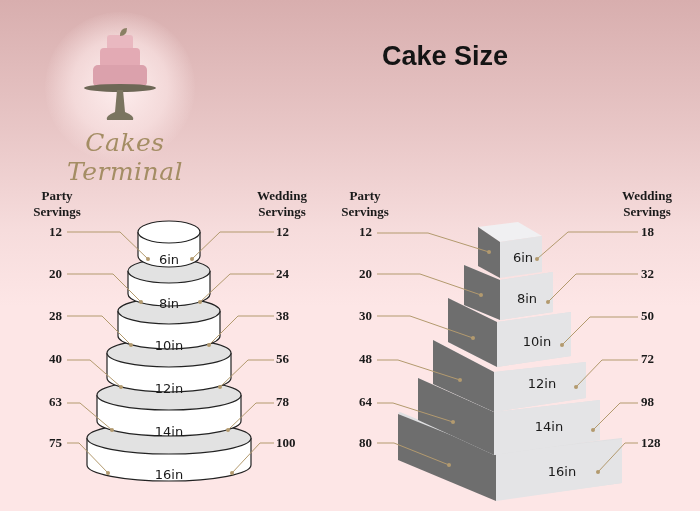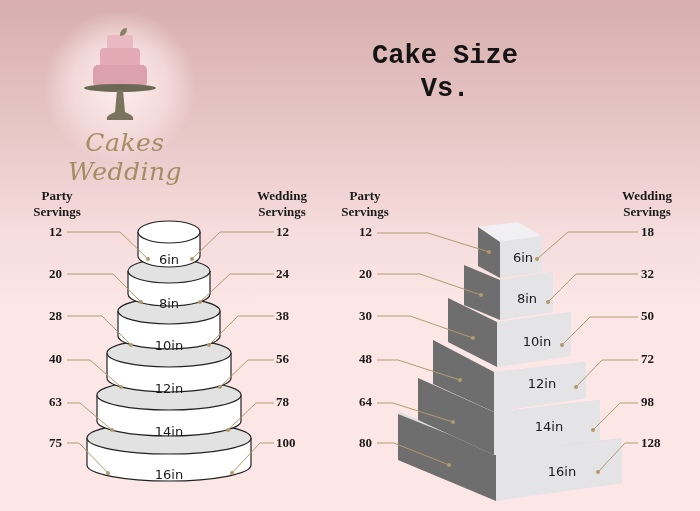--- a/index.html
+++ b/index.html
@@ -4,21 +4,21 @@
   <style>
     html, body { margin: 0; padding: 0; }
     body {
       width: 700px; height: 511px; overflow: hidden;
       background: linear-gradient(180deg, #d8aeae 0%, #e8c6c6 25%, #f6dcdc 45%, #fde6e6 60%, #fde6e6 100%);
       font-family: "DejaVu Serif", serif;
       position: relative;
     }
     .title {
       position: absolute; left: 300px; top: 40px; width: 290px;
-      text-align: center; font-family: Liberation Mono, monospace; font-weight: bold;
+      text-align: center; font-family: Liberation Sans, sans-serif; font-weight: bold;
       font-size: 27px; line-height: 33px; color: #141414;
     }
     .logo-glow {
       position: absolute; left: 45px; top: 12px; width: 150px; height: 150px; border-radius: 50%;
       background: radial-gradient(circle, rgba(255,240,240,0.95) 0%, rgba(250,228,228,0.7) 45%, rgba(230,190,190,0) 72%);
     }
     .brand {
       position: absolute; left: 40px; top: 128px; width: 170px; text-align: center;
       font-family: "DejaVu Serif", serif; font-style: italic; font-size: 25px; color: #a48d64;
       letter-spacing: 0.5px;
@@ -202,18 +202,17 @@
   <g>
     <text class="num" x="641" y="236">18</text>
     <text class="num" x="641" y="278">32</text>
     <text class="num" x="641" y="320">50</text>
     <text class="num" x="641" y="363">72</text>
     <text class="num" x="641" y="406">98</text>
     <text class="num" x="641" y="447">128</text>
   </g>
 </svg>
 
-<div class="brand">Cakes Wedding</div>
+<div class="brand">Cakes Terminal</div>
 
 <div class="title">
   <div>Cake Size</div>
-  <div>Vs.</div>
 </div>
 
 </body></html>

